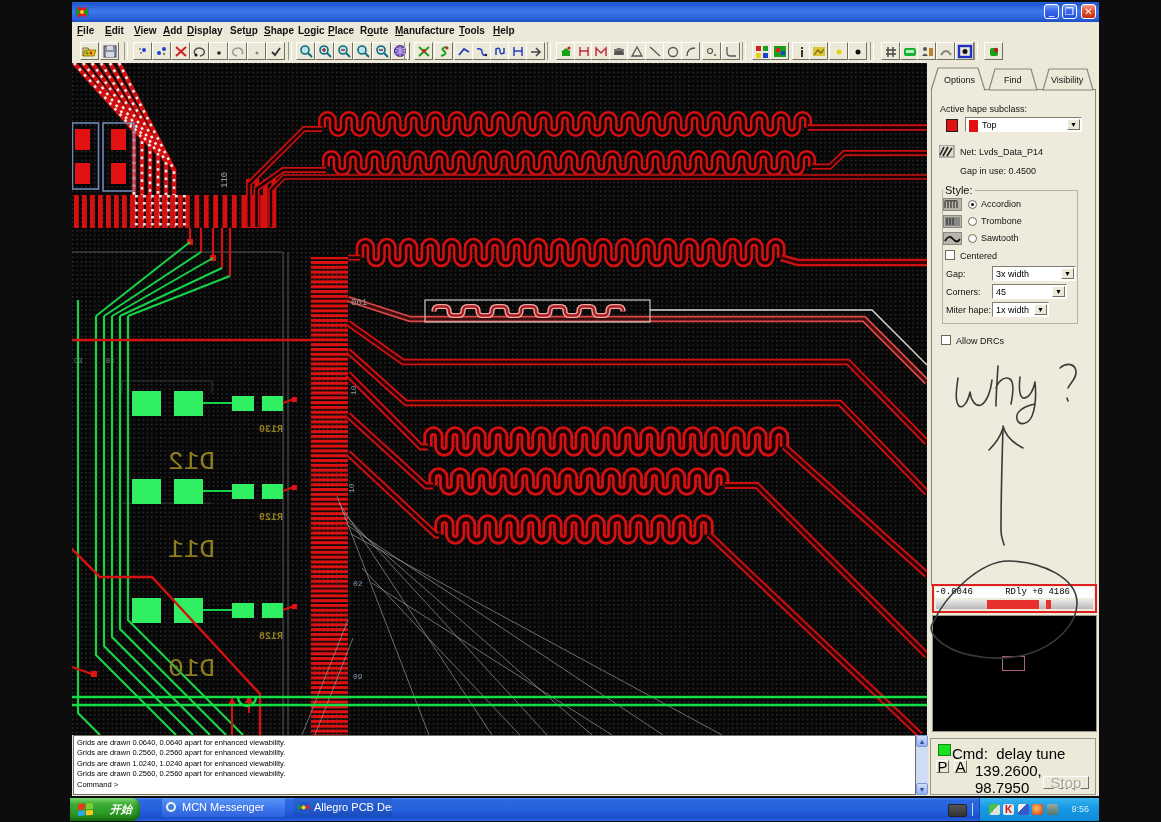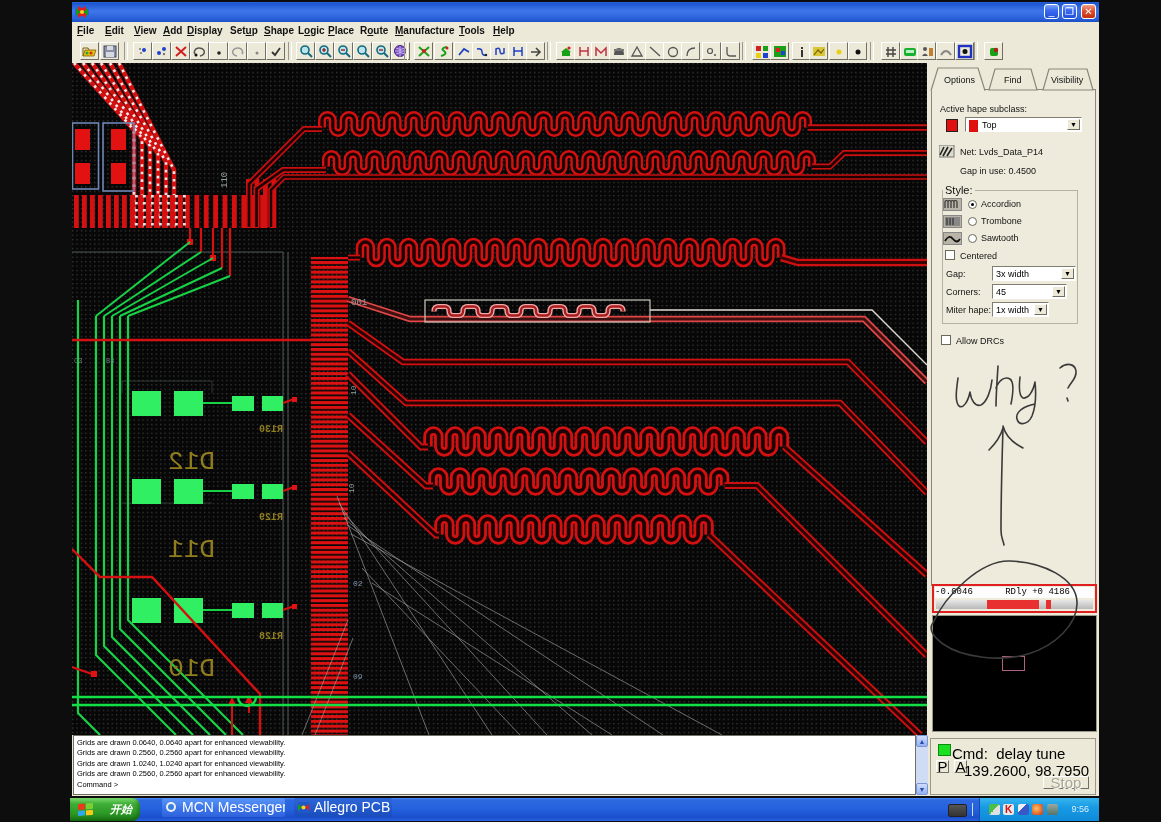--- a/index.html
+++ b/index.html
@@ -30,21 +30,21 @@
 #msgwin{position:absolute;left:1px;top:733px;width:843px;height:60px;background:#fff;border:1px solid #716f64;box-sizing:border-box;font-size:7.5px;color:#000;line-height:10.4px;padding:2px 0 0 3px;}
 #msgsb{position:absolute;left:844px;top:733px;width:12px;height:60px;background:#cfdcf4;}
 .sbb{position:absolute;left:0px;width:12px;height:12px;background:linear-gradient(180deg,#cfdcfb,#96b0ef);border:1px solid #7a96d8;border-radius:2px;color:#2050a8;font-size:7px;text-align:center;line-height:11px;box-sizing:border-box;}
 #statbox{position:absolute;left:858px;top:736px;width:166px;height:57px;background:#ece9d8;border:1px solid #9a9888;box-sizing:border-box;font-size:15px;}
 #taskbar{position:absolute;left:70px;top:798px;width:1029px;height:23px;
  background:linear-gradient(180deg,#4f8df8 0%,#2e68e0 8%,#2461dc 50%,#1a4ecc 85%,#2a63e0 100%);}
 #startbtn{position:absolute;left:0px;top:0px;width:70px;height:23px;border-radius:0 8px 8px 0;
  background:linear-gradient(180deg,#7ede70 0%,#3fae38 25%,#2f9e28 60%,#1e7e18 100%);
  color:#fff;font-size:11px;font-style:italic;font-weight:bold;line-height:22px;text-align:right;padding-right:8px;box-sizing:border-box;
  box-shadow:inset -2px -2px 4px rgba(0,60,0,.4);}
-.taskbtn{position:absolute;top:0;height:19px;border-radius:2px;color:#fff;font-size:14px;line-height:18px;white-space:nowrap;overflow:hidden;box-sizing:border-box;padding-left:20px;}
+.taskbtn{position:absolute;top:0;height:19px;border-radius:2px;color:#fff;font-size:11px;line-height:18px;white-space:nowrap;overflow:hidden;box-sizing:border-box;padding-left:20px;}
 #tray{position:absolute;right:0;top:0;width:119px;height:23px;border-left:1px solid #1848b0;
  background:linear-gradient(180deg,#38b6f0 0%,#189ae4 40%,#0f8ad8 100%);}
 .trayico{position:absolute;top:6px;width:11px;height:11px;border-radius:2px;}
 .hand{stroke:#3a3a3a;stroke-width:1.6;fill:none;stroke-linecap:round;stroke-linejoin:round;}
 </style></head>
 <body>
 <div id="stage">
 <div id="win">
 <div id="titlebar">
  <svg style="position:absolute;left:3px;top:3px" width="14" height="14" viewBox="0 0 14 14">
@@ -619,21 +619,21 @@
 <div id="msgwin">Grids are drawn 0.0640, 0.0640 apart for enhanced viewability.<br>Grids are drawn 0.2560, 0.2560 apart for enhanced viewability.<br>Grids are drawn 1.0240, 1.0240 apart for enhanced viewability.<br>Grids are drawn 0.2560, 0.2560 apart for enhanced viewability.<br>Command &gt;</div>
 <div id="msgsb">
         <div class="sbb" style="top:0">▲</div>
         <div class="sbb" style="bottom:0">▼</div>
       </div>
 <div id="statbox">
   <div style="position:absolute;left:7px;top:5px;width:11px;height:10px;background:#1ae020;border:1px solid #0a8a10"></div>
   <div style="position:absolute;left:21px;top:6px">Cmd:&nbsp;&nbsp;delay tune</div>
   <div style="position:absolute;left:5px;top:21px;width:13px;height:13px;background:#ece9d8;border:1px solid;border-color:#fff #716f64 #716f64 #fff;text-align:center;line-height:12px;box-sizing:border-box">P</div>
   <div style="position:absolute;left:23px;top:21px;width:13px;height:13px;background:#ece9d8;border:1px solid;border-color:#fff #716f64 #716f64 #fff;text-align:center;line-height:12px;box-sizing:border-box">A</div>
-  <div style="position:absolute;left:33px;top:23px">139.2600, 98.7950</div>
+  <div style="position:absolute;left:44px;top:23px">139.2600, 98.7950</div>
   <div style="position:absolute;right:6px;bottom:5px;width:46px;height:13px;background:#ece9d8;border:1px solid;border-color:#fff #716f64 #716f64 #fff;text-align:center;line-height:12px;color:#a8a595;text-shadow:1px 1px 0 #fff;box-sizing:border-box">Stop</div>
 </div>
 </div>
 <svg id="anno" width="190" height="482" viewBox="0 0 190 482" style="position:absolute;left:925px;top:340px;z-index:9">
  <path class="hand" d="M 33,38 C 31,52 30,62 34,66 C 38,69 43,62 45,52 C 46,60 50,67 56,65 C 62,62 66,50 67,40"></path>
  <path class="hand" d="M 73,26 C 72,42 71,56 71,66 M 71,48 C 74,40 80,36 85,39 C 89,42 88,54 86,64"></path>
  <path class="hand" d="M 95,37 C 94,46 94,56 98,58 C 103,59 108,52 110,42 C 111,52 111,66 107,76 C 103,85 94,86 92,79 C 90,72 99,66 110,64"></path>
  <path class="hand" d="M 135,28 C 142,22 150,24 151,31 C 152,38 146,42 143,48 M 142,58 L 143,61"></path>
  <path class="hand" d="M 78,88 C 76,95 70,104 64,110 M 78,86 C 80,94 86,102 98,108"></path>
  <path class="hand" d="M 78,88 C 77,120 76,160 76,190 C 76,199 78,199 79,205"></path>

